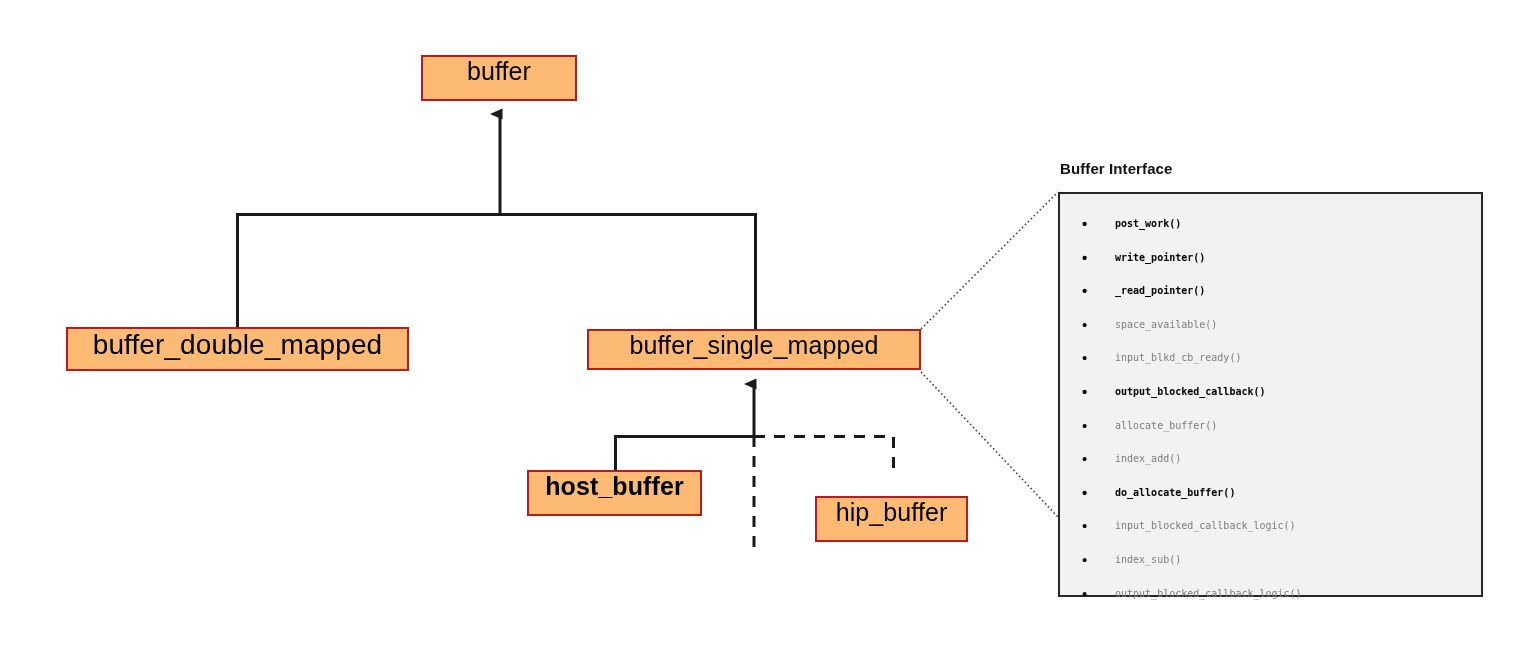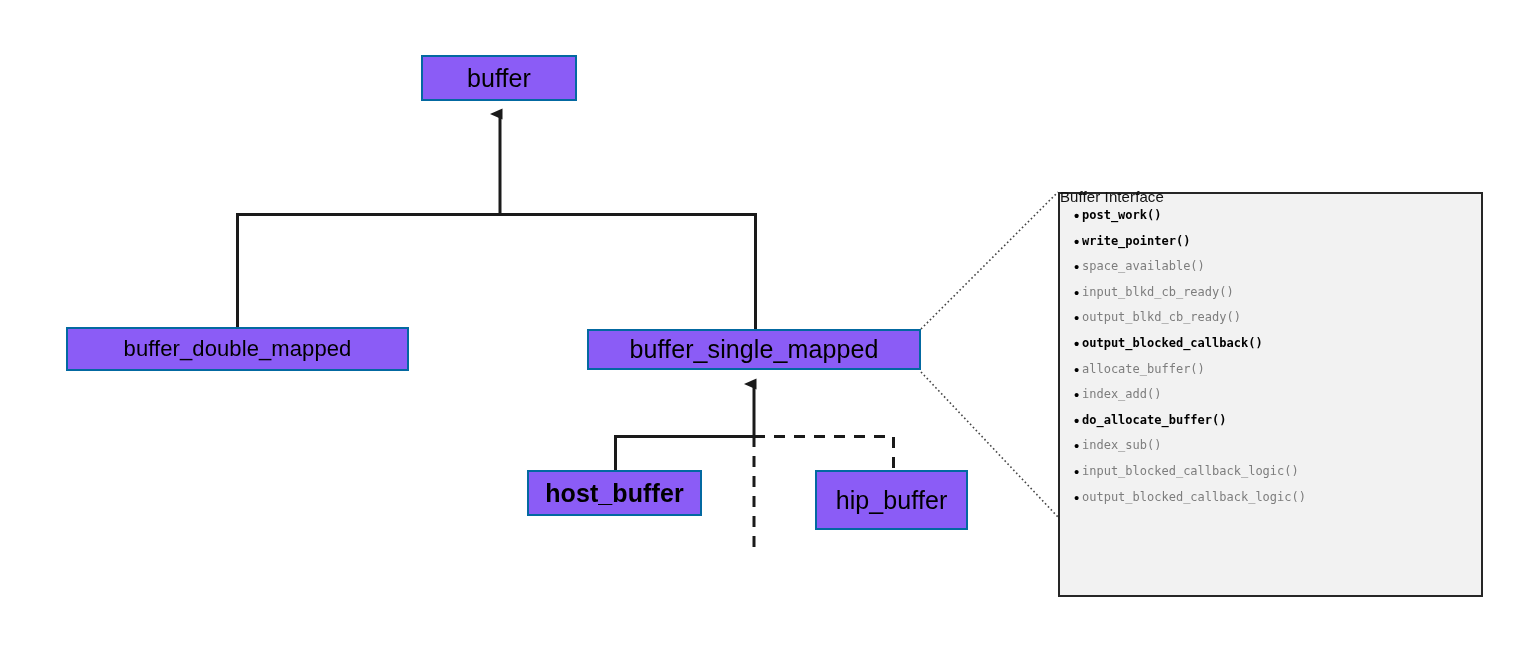--- a/index.html
+++ b/index.html
@@ -32,55 +32,54 @@
     width: 1536px;
     height: 660px;
     z-index: 1;
   }
 
   
   .class-box {
     position: absolute;
     z-index: 2;
     box-sizing: border-box;
-    border: 2px solid #0369a1;
-    background: #8b5cf6;
+    border: 2px solid #b91c1c;
+    background: #fdba74;
     display: flex;
-    align-items: center;
     justify-content: center;
     color: #000000;
     font-weight: 400;
     letter-spacing: 0.1px;
     white-space: nowrap;
   }
 
   .box-buffer {
     left: 421px;  top: 55px;
     width: 156px; height: 46px;
     font-size: 25px;
   }
   .box-double-mapped {
     left: 66px;   top: 327px;
     width: 343px; height: 44px;
-    font-size: 22px;
+    font-size: 28px;
   }
   .box-single-mapped {
     left: 587px;  top: 329px;
     width: 334px; height: 41px;
     font-size: 25px;
   }
   .box-host-buffer {
     left: 527px;  top: 470px;
     width: 175px; height: 46px;
     font-size: 25px;
     font-weight: bold;
   }
   .box-hip-buffer {
-    left: 815px;  top: 470px;
-    width: 153px; height: 60px;
+    left: 815px;  top: 496px;
+    width: 153px; height: 46px;
     font-size: 25px;
   }
   .box-cuda-buffer {
     left: 664px;  top: 552px;
     width: 180px; height: 46px;
     font-size: 25px;
   }
 
   
   #interface-callout {
@@ -91,41 +90,41 @@
     height: 405px;
     z-index: 2;
     box-sizing: border-box;
     border: 2px solid #262626;
     background: #f2f2f2;
     padding: 9px 0 0 0;
   }
   #interface-title {
     position: absolute;
     left: 1060px;
-    top: 188px;
+    top: 160px;
     z-index: 3;
     font-size: 15px;
-    font-weight: normal;
+    font-weight: bold;
     color: #111111;
     letter-spacing: 0.1px;
     white-space: nowrap;
   }
   .method-list {
     list-style: none;
     margin: 0;
     padding: 0;
   }
   .method-item {
     position: relative;
-    margin: 0;
-    padding: 0 0 0 22px;
+    margin: 8px;
+    padding: 0 0 0 47px;
     height: 25.6px;
     line-height: 25.6px;
     font-family: "DejaVu Sans Mono", "Liberation Mono", monospace;
-    font-size: 12px;
+    font-size: 10px;
     color: #7d7d7d;
     white-space: nowrap;
     overflow: hidden;
   }
   .method-item::before {
     content: "\2022";
     position: absolute;
     left: 14px;
     top: 0;
     color: #000000;
@@ -190,26 +189,26 @@
     <span>hip_buffer</span>
   </div>
 
 
   <div id="interface-title">Buffer Interface</div>
 
   <div id="interface-callout">
     <ul class="method-list" id="method-list">
         <li class="method-item is-bold">post_work()</li>
         <li class="method-item is-bold">write_pointer()</li>
+        <li class="method-item is-bold">_read_pointer()</li>
         <li class="method-item">space_available()</li>
         <li class="method-item">input_blkd_cb_ready()</li>
-        <li class="method-item">output_blkd_cb_ready()</li>
         <li class="method-item is-bold">output_blocked_callback()</li>
         <li class="method-item">allocate_buffer()</li>
         <li class="method-item">index_add()</li>
         <li class="method-item is-bold">do_allocate_buffer()</li>
+        <li class="method-item">input_blocked_callback_logic()</li>
         <li class="method-item">index_sub()</li>
-        <li class="method-item">input_blocked_callback_logic()</li>
         <li class="method-item">output_blocked_callback_logic()</li>
       </ul>
   </div>
 
 </div>
 
 </body></html>

